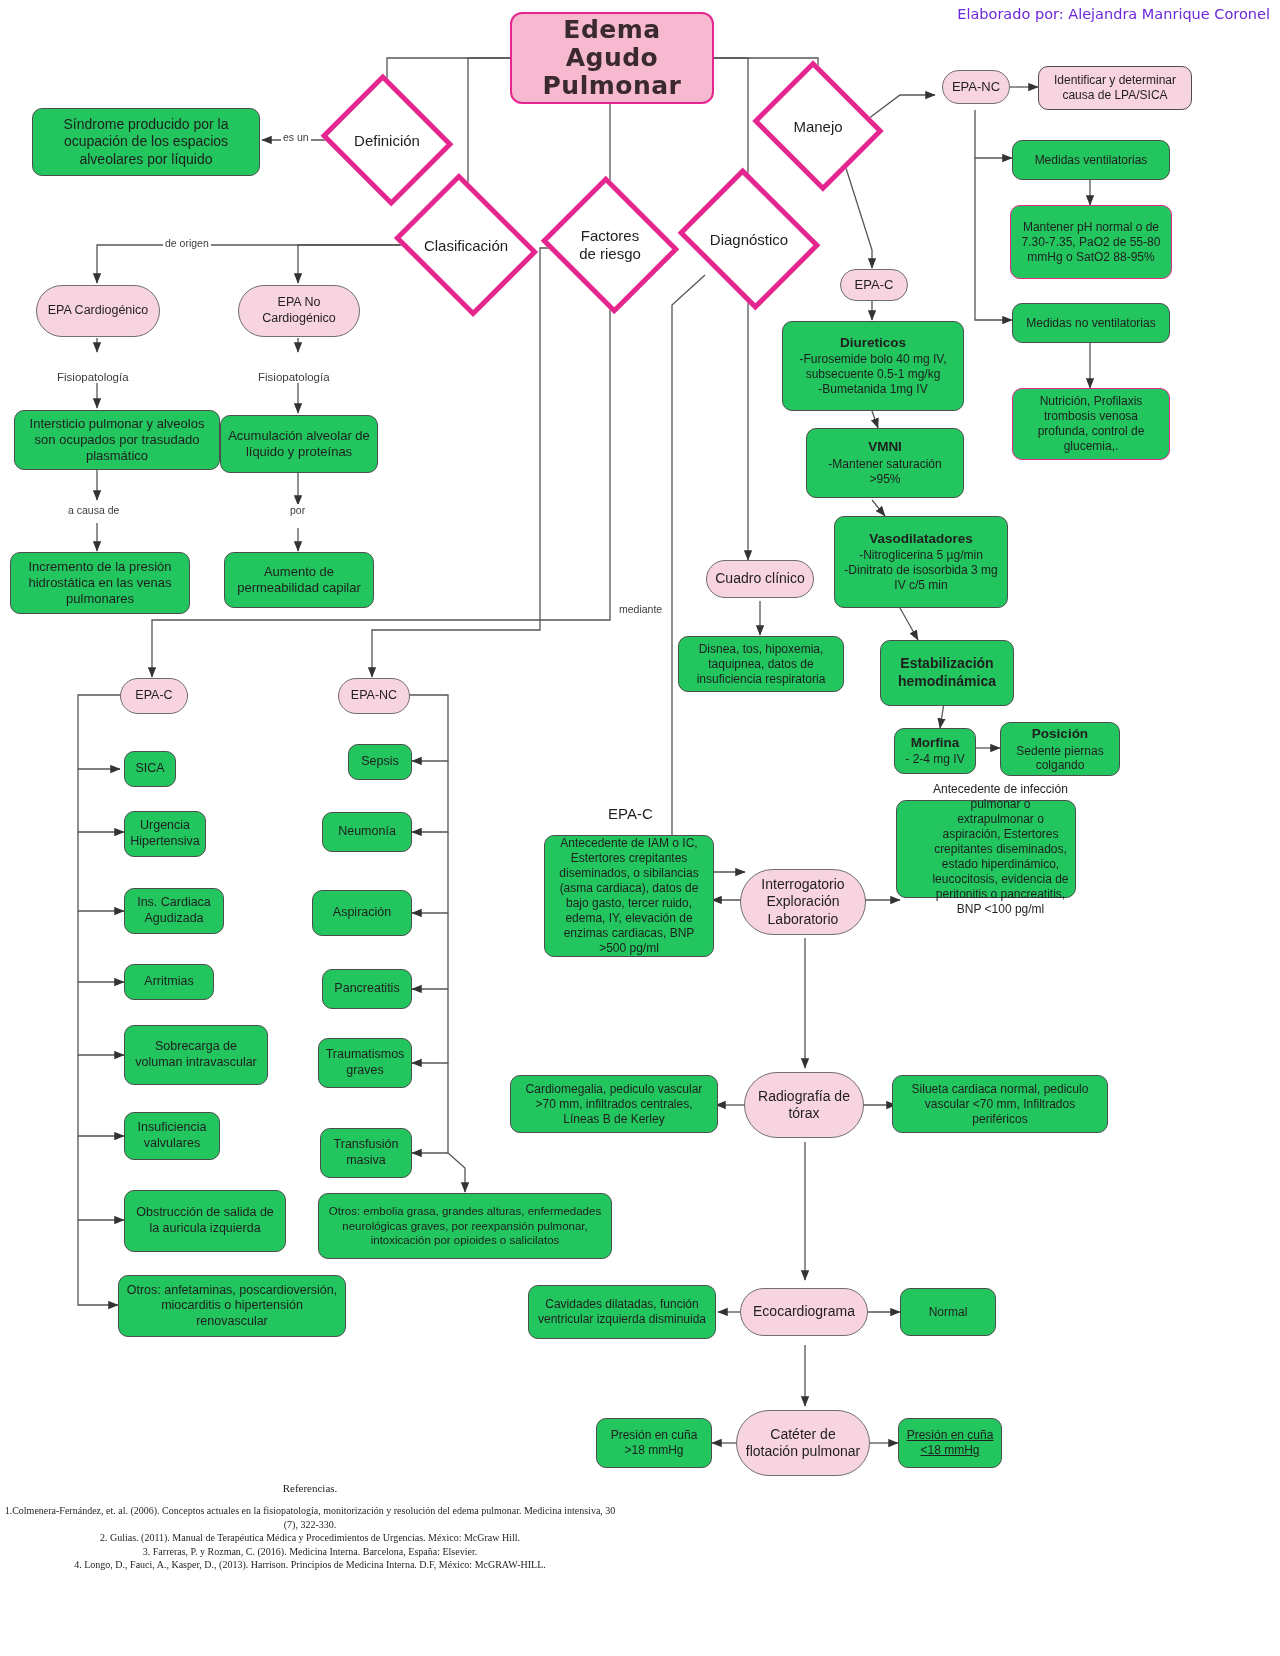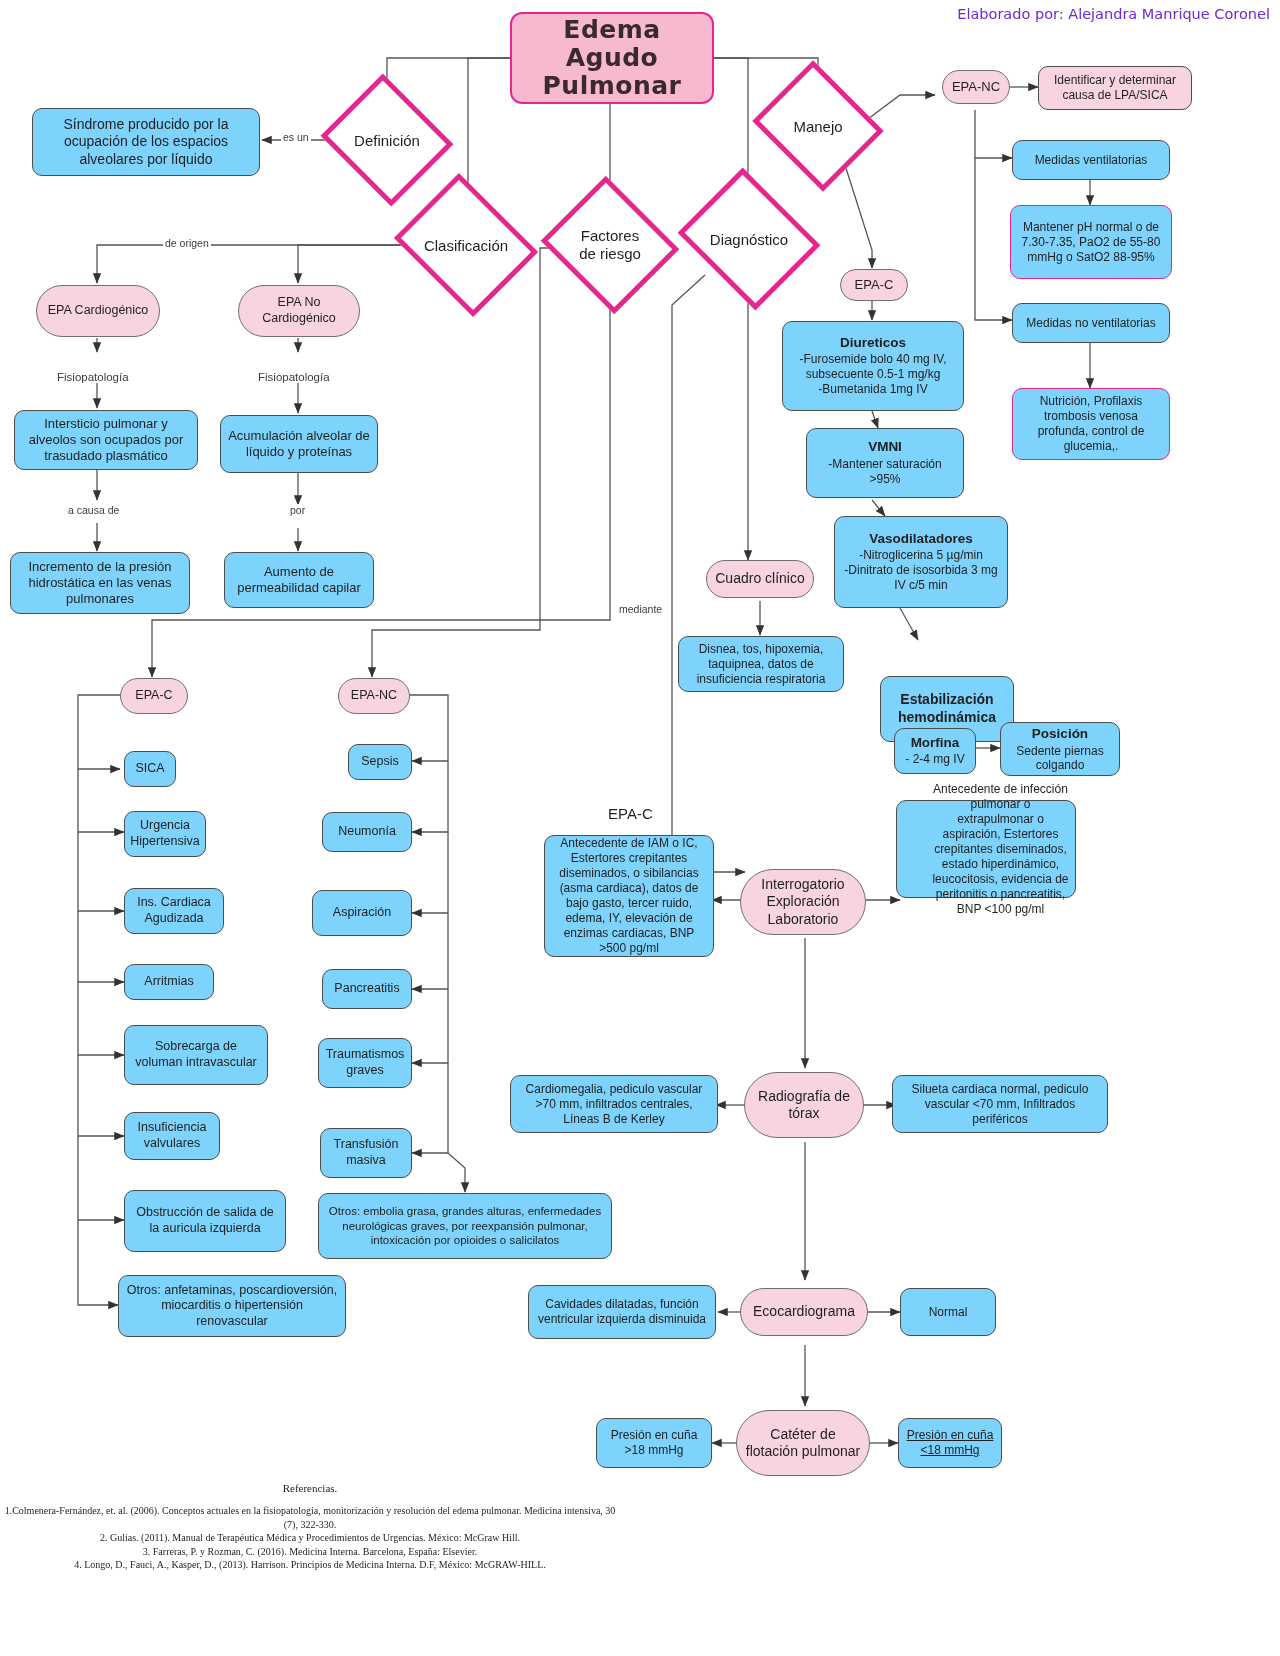--- a/index.html
+++ b/index.html
@@ -1,20 +1,20 @@
 <!DOCTYPE html>
 <html><head>
 <meta charset="utf-8">
 <style>
   html,body{margin:0;padding:0;background:#ffffff;}
   body{font-family:"Liberation Sans", sans-serif; color:#1f1f1f;}
   #canvas{position:relative;width:1280px;height:1656px;overflow:hidden;background:#fff;}
 
   .node{position:absolute;box-sizing:border-box;display:flex;align-items:center;justify-content:center;text-align:center;}
-  .rect{border:1.6px solid #4d4d4d;border-radius:10px;background:#7dd3fc;padding:4px 6px;line-height:1.25;}
+  .rect{border:1.6px solid #4d4d4d;border-radius:10px;background:#22c55e;padding:4px 6px;line-height:1.25;}
   .rect.pinkborder{border:1.8px solid #e5268f;}
   .pill{background:#f8d3e0;border-radius:999px;border:1.4px solid #6f6f6f;line-height:1.25;padding:4px 8px;}
   .diamond{background:transparent;}
   .diamond .dshape{position:absolute;left:0;top:0;width:100%;height:100%;
       border:5px solid #e5268f;background:#fff;transform:rotate(45deg);box-sizing:border-box;}
   .diamond .dtext{position:relative;z-index:3;font-size:15px;color:#1f1f1f;white-space:nowrap;}
 
   .title{position:absolute;left:510px;top:12px;width:200px;height:88px;background:#f6b9cf;
      border:2.5px solid #e5268f;border-radius:12px;display:flex;align-items:center;justify-content:center;}
   .title span{font-family:"DejaVu Sans",sans-serif;font-weight:700;font-size:25px;color:#3a2a30;line-height:1.12;letter-spacing:.5px;text-align:center;}
@@ -151,21 +151,21 @@
   <span class="lbl" style="left:163px;top:237px">de origen</span>
   <span class="lbl t115" style="left:55px;top:371px">Fisiopatología</span>
   <span class="lbl t115" style="left:256px;top:371px">Fisiopatología</span>
   <span class="lbl" style="left:66px;top:504px">a causa de</span>
   <span class="lbl" style="left:288px;top:504px">por</span>
   <span class="lbl" style="left:617px;top:603px">mediante</span>
 
   <div class="node rect t14" style="left:32px;top:108px;width:228px;height:68px;">Síndrome producido por la ocupación de los espacios alveolares por líquido</div>
 
   <div class="node pill t125" style="left:36px;top:285px;width:124px;height:52px;">EPA Cardiogénico</div>
-  <div class="node rect t13" style="left:14px;top:410px;width:184px;height:60px;">Intersticio pulmonar y alveolos son ocupados por trasudado plasmático</div>
+  <div class="node rect t13" style="left:14px;top:410px;width:206px;height:60px;">Intersticio pulmonar y alveolos son ocupados por trasudado plasmático</div>
   <div class="node rect t13" style="left:10px;top:552px;width:180px;height:62px;">Incremento de la presión hidrostática en las venas pulmonares</div>
 
   <div class="node pill t125" style="left:238px;top:285px;width:122px;height:52px;">EPA No Cardiogénico</div>
   <div class="node rect t13" style="left:220px;top:415px;width:158px;height:58px;">Acumulación alveolar de líquido y proteínas</div>
   <div class="node rect t13" style="left:224px;top:552px;width:150px;height:56px;">Aumento de permeabilidad capilar</div>
 
   <div class="node pill t125" style="left:120px;top:678px;width:68px;height:36px;">EPA-C</div>
   <div class="node pill t125" style="left:338px;top:678px;width:72px;height:36px;">EPA-NC</div>
 
   <div class="node rect t125" style="left:124px;top:751px;width:52px;height:36px;">SICA</div>
@@ -215,21 +215,21 @@
   </div>
   <div class="node rect" style="left:806px;top:428px;width:158px;height:70px;flex-direction:column;">
     <b class="hd">VMNI</b>
     <span class="t12" style="white-space:pre-line;line-height:1.25">-Mantener saturación &gt;95%</span>
   </div>
   <div class="node rect" style="left:834px;top:516px;width:174px;height:92px;flex-direction:column;">
     <b class="hd">Vasodilatadores</b>
     <span class="t12" style="white-space:pre-line;line-height:1.25">-Nitroglicerina 5 µg/min
 -Dinitrato de isosorbida 3 mg IV c/5 min</span>
   </div>
-  <div class="node rect" style="left:880px;top:640px;width:134px;height:66px;margin-top:36px;">
+  <div class="node rect" style="left:880px;top:640px;width:134px;height:66px;">
     <b class="hd" style="font-size:14px">Estabilización hemodinámica</b>
   </div>
   <div class="node rect" style="left:894px;top:728px;width:82px;height:46px;flex-direction:column;">
     <b class="hd">Morfina</b>
     <span class="t12">- 2-4 mg IV</span>
   </div>
   <div class="node rect" style="left:1000px;top:722px;width:120px;height:54px;flex-direction:column;">
     <b class="hd">Posición</b>
     <span class="t12" style="line-height:1.2">Sedente piernas colgando</span>
   </div>

